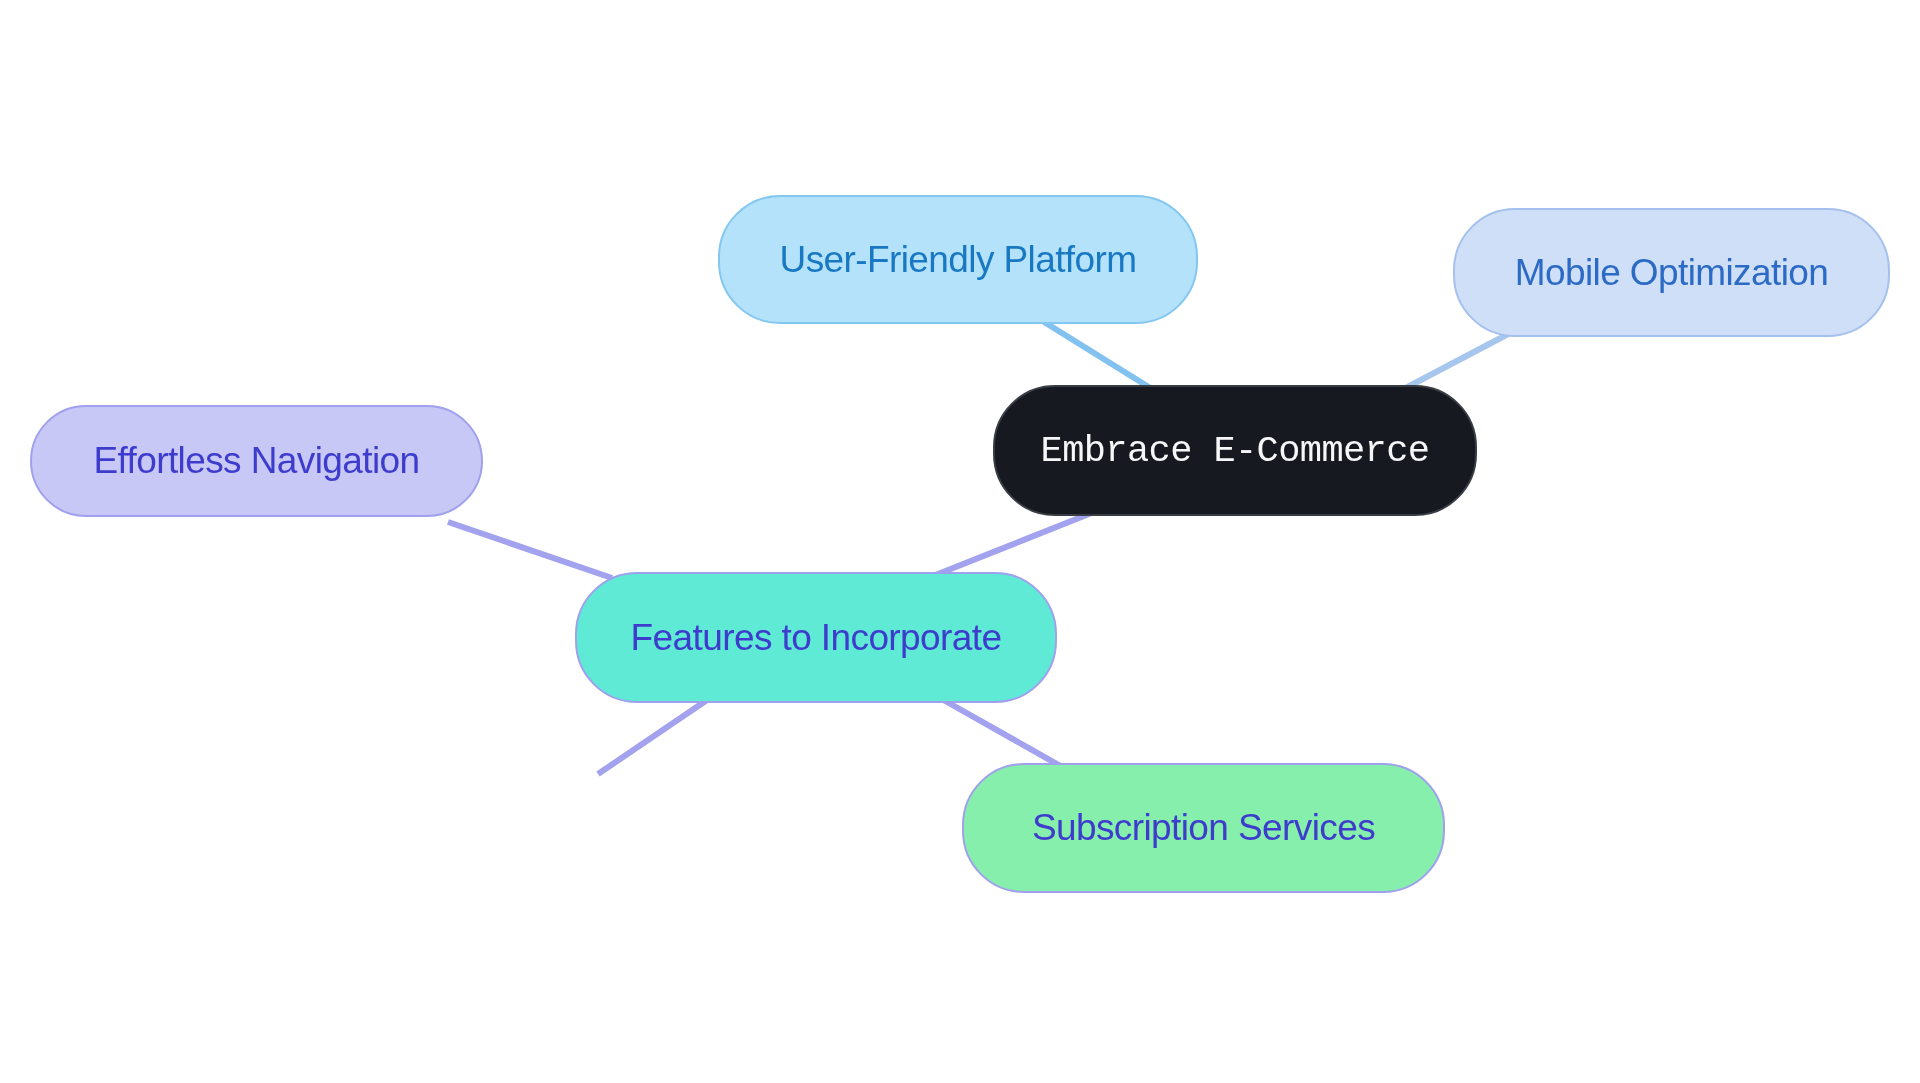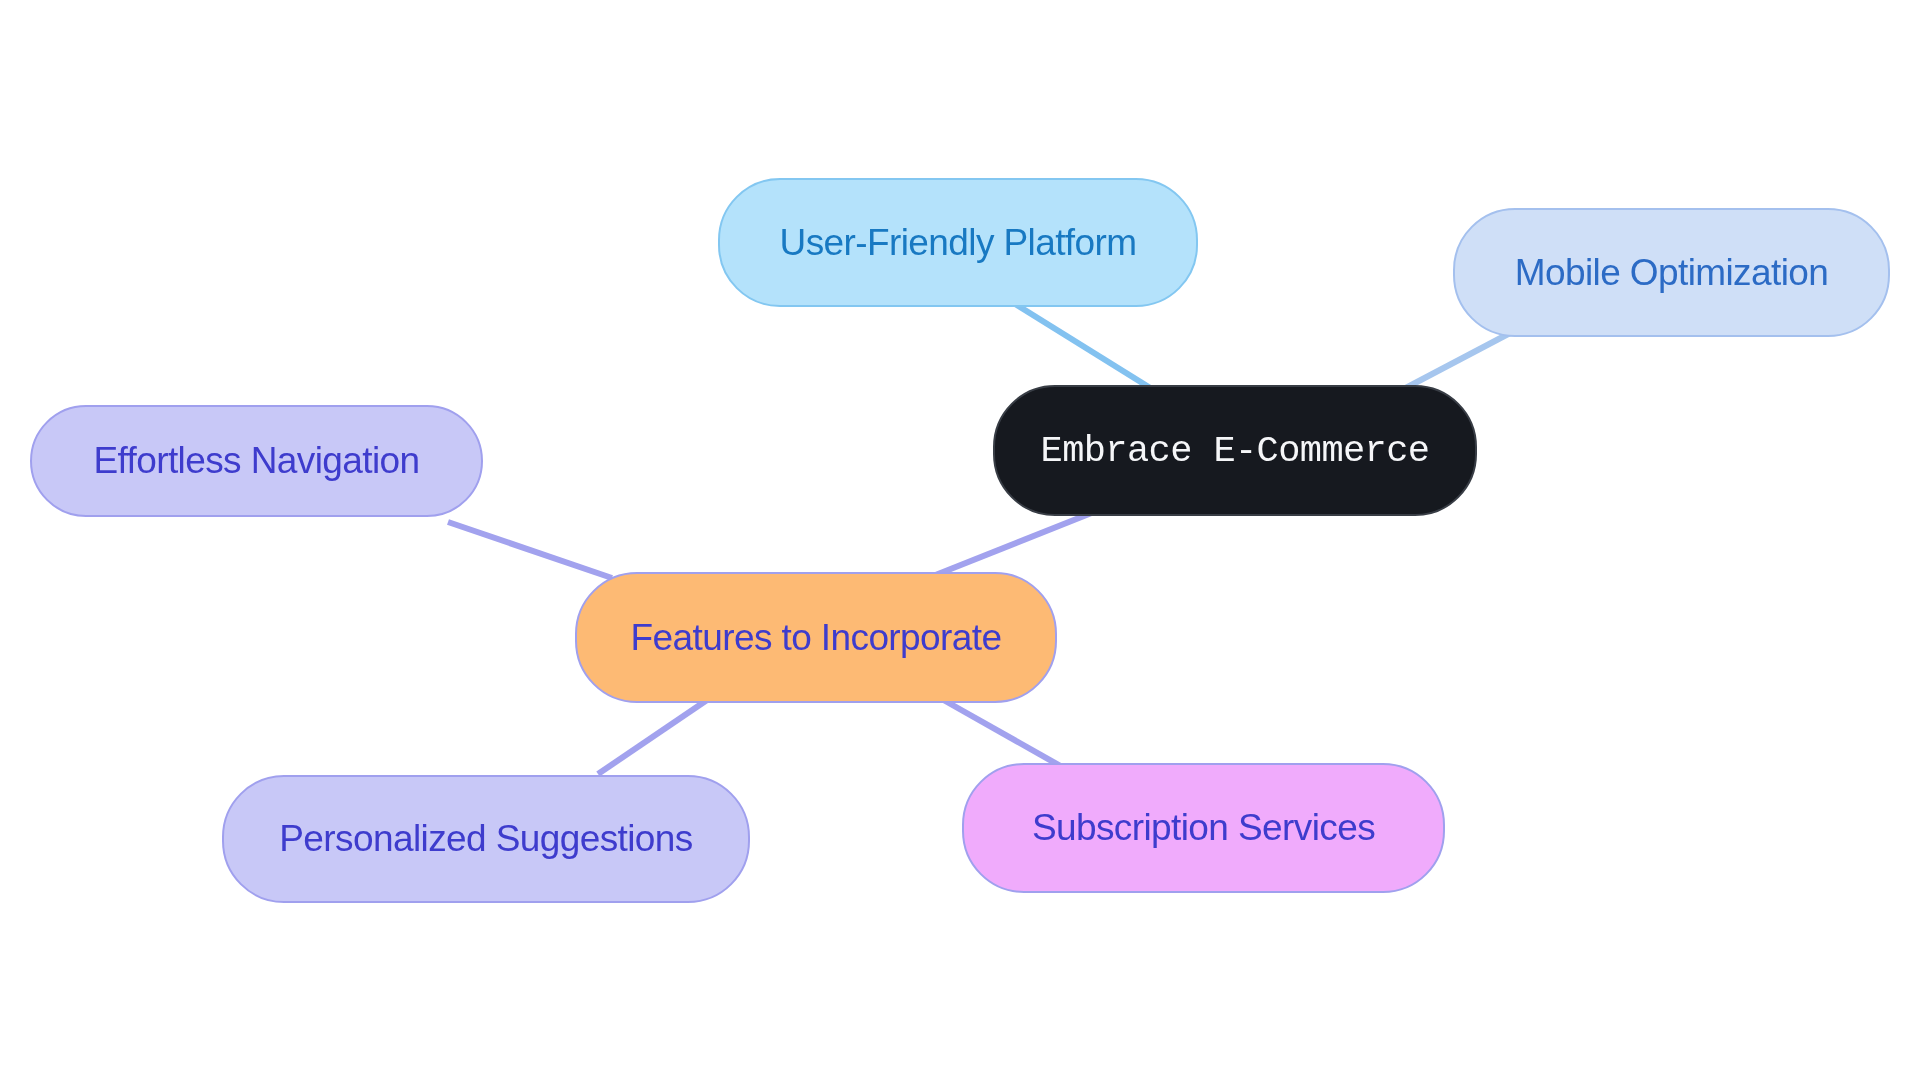--- a/index.html
+++ b/index.html
@@ -56,37 +56,34 @@
     <line x1="1094" y1="512" x2="928" y2="578" stroke-width="6" stroke="#a2a2ee"></line>
     <line x1="448" y1="522" x2="612" y2="578" stroke-width="6" stroke="#a2a2ee"></line>
     <line x1="710" y1="698" x2="598" y2="774" stroke-width="6" stroke="#a2a2ee"></line>
     <line x1="940" y1="698" x2="1064" y2="768" stroke-width="6" stroke="#a2a2ee"></line>
   </svg>
 
   <div class="node" id="n-central" style="background: rgb(22, 25, 31); border-color: rgb(56, 61, 69); color: rgb(245, 246, 248);">
     <span>Embrace E-Commerce</span>
   </div>
 
-  <div class="node" id="n-ufp" style="background: rgb(180, 226, 251); border-color: rgb(131, 199, 241); color: rgb(24, 121, 194);">
+  <div class="node" id="n-ufp" style="background: rgb(180, 226, 251); border-color: rgb(131, 199, 241); color: rgb(24, 121, 194); margin-top: 17px;">
     <span>User-Friendly Platform</span>
   </div>
 
   <div class="node" id="n-mobile" style="background: rgb(207, 223, 247); border-color: rgb(164, 192, 238); color: rgb(44, 107, 197);">
     <span>Mobile Optimization</span>
   </div>
 
-  <div class="node" id="n-features" style="background: #fdba74; border-color: rgb(160, 160, 238); color: rgb(62, 60, 205);">
+  <div class="node" id="n-features" style="background: #5eead4; border-color: rgb(160, 160, 238); color: rgb(62, 60, 205);">
     <span>Features to Incorporate</span>
   </div>
 
   <div class="node" id="n-effortless" style="background: rgb(200, 200, 247); border-color: rgb(160, 160, 238); color: rgb(62, 60, 205);">
     <span>Effortless Navigation</span>
   </div>
 
-  <div class="node" id="n-personalized" style="background: rgb(200, 200, 247); border-color: rgb(160, 160, 238); color: rgb(62, 60, 205);">
-    <span>Personalized Suggestions</span>
-  </div>
 
-  <div class="node" id="n-subscription" style="background: #f0abfc; border-color: rgb(160, 160, 238); color: rgb(62, 60, 205);">
+  <div class="node" id="n-subscription" style="background: #86efac; border-color: rgb(160, 160, 238); color: rgb(62, 60, 205);">
     <span>Subscription Services</span>
   </div>
 
 </div>
 
 </body></html>

